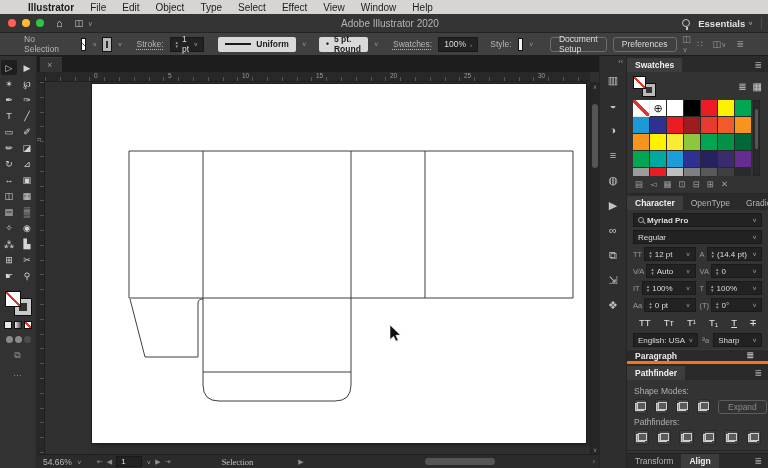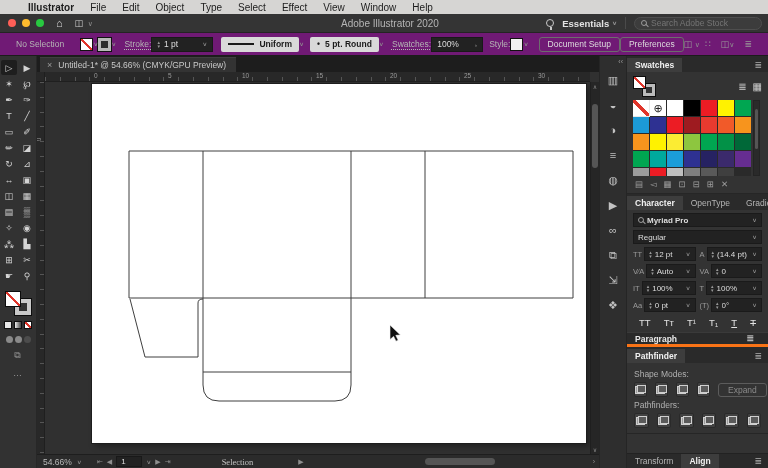--- a/index.html
+++ b/index.html
@@ -29,22 +29,22 @@
   .vdiv { width:1px; height:12px; background:#4a4a4a; }
   .search-box { width:128px; height:13px; background:#3c3c3c; border:1px solid #4e4e4e;
     border-radius:7px; display:flex; align-items:center; gap:4px; padding:0 6px; }
   .search-box input { background:transparent; border:none; outline:none; color:#9a9a9a;
     font-size:8.5px; width:100%; font-family:inherit;}
   .mag { width:6px; height:6px; border:1px solid #9a9a9a; border-radius:50%; position:relative; flex:0 0 auto;}
   .mag::after { content:""; position:absolute; width:4px; height:1px; background:#9a9a9a;
     right:-3px; bottom:-1px; transform:rotate(45deg); }
 
   
-  .control-bar { height:23px; background:#701a75; border-bottom:1px solid #1c1c1c;
-    display:flex; align-items:center; padding:0 16px; color:#c8c8c8; font-size:8.5px; }
+  .control-bar { height:23px; background:#404040; border-bottom:1px solid #1c1c1c;
+    display:flex; align-items:center; gap:6px; padding:0 24px; color:#c8c8c8; font-size:8.5px; }
   .cb-label { color:#b5b5b5; }
   .cb-link { text-decoration:underline dotted; text-underline-offset:2px; }
   .chev { color:#8f8f8f; font-size:7px; transform:scaleY(.8); }
   .fill-sw { width:13px; height:13px; background:#fff;
     background-image:linear-gradient(45deg,transparent 44%,#e0352b 44%,#e0352b 56%,transparent 56%);
     border:1px solid #111; }
   .stroke-sw { width:13px; height:13px; border:3px solid #b9b9b9; background:#2d2d2d; outline:1px solid #111;}
   .stepper { display:flex; flex-direction:column; line-height:4px; font-size:5px; color:#9a9a9a; }
   .dark-field { background:#222; border:1px solid #191919; height:15px; display:flex;
     align-items:center; padding:0 5px; gap:4px; color:#ddd; }
@@ -202,24 +202,20 @@
   </div>
   <span class="home-ic">⌂</span>
   <span class="ws-ic">◫ <span class="chev">∨</span></span>
   <div class="app-title">Adobe Illustrator 2020</div>
   <div class="tb-right">
     <span class="bulb"></span>
     <span class="essentials row">
       <span>Essentials</span>&nbsp;<span class="chev">∨</span>
     </span>
     <span class="vdiv"></span>
-    <span class="search-box">
-      <span class="mag"></span>
-      <input placeholder="Search Adobe Stock" style="">
-    </span>
   </div>
 </div>
 
 <div class="control-bar">
   <span class="cb-label">No Selection</span>
   <span class="fill-sw" style="margin-left:16px"></span>
     <span class="chev">∨</span>
   <span class="stroke-sw"></span>
     <span class="chev">∨</span>
   <span class="cb-label cb-link" style="margin-left:8px">Stroke:</span>
@@ -307,21 +303,20 @@
       <span class="mini-circ dim"></span>
     </div>
     <div class="tb-foot">⧉</div>
     <div class="tb-foot">…</div>
   </div>
 
   <div class="doc-col">
     <div class="tabbar">
       <div class="doc-tab">
         <span class="x">×</span>
-        <span>Untitled-1* @ 54.66% (CMYK/GPU Preview)</span>
       </div>
     </div>
 
     <div class="canvas-wrap">
       <div class="ruler-corner"></div>
       <div class="h-ruler">
           <span class="h-num" style="left: 49px;">0</span>
           <span class="h-num" style="left: 123px;">5</span>
           <span class="h-num" style="left: 197px;">10</span>
           <span class="h-num" style="left: 271px;">15</span>
@@ -572,20 +567,31 @@
           </div>
         </div>
       <div class="ttrow" id="char-ttrow">
           <span>TT</span>
           <span>Tᴛ</span>
           <span>T¹</span>
           <span>T₁</span>
           <span class="u">T</span>
           <span class="s">T</span>
         </div>
+      <div class="langrow" style="padding:0;border:none">
+        <span class="field" style="flex:1.3">
+          <span class="f-val">English: USA</span>
+            <span class="chev">∨</span>
+        </span>
+        <span class="f-ic">ªa</span>
+        <span class="field" style="flex:1">
+          <span class="f-val">Sharp</span>
+            <span class="chev">∨</span>
+        </span>
+      </div>
     </div>
 
     <div class="collapsed-head">
       <span>Paragraph</span>
       <span class="burger">≣</span>
     </div>
 
     <div class="sec-tabs">
       <span class="sec-tab on">Pathfinder</span>
       <span class="burger">≣</span>

